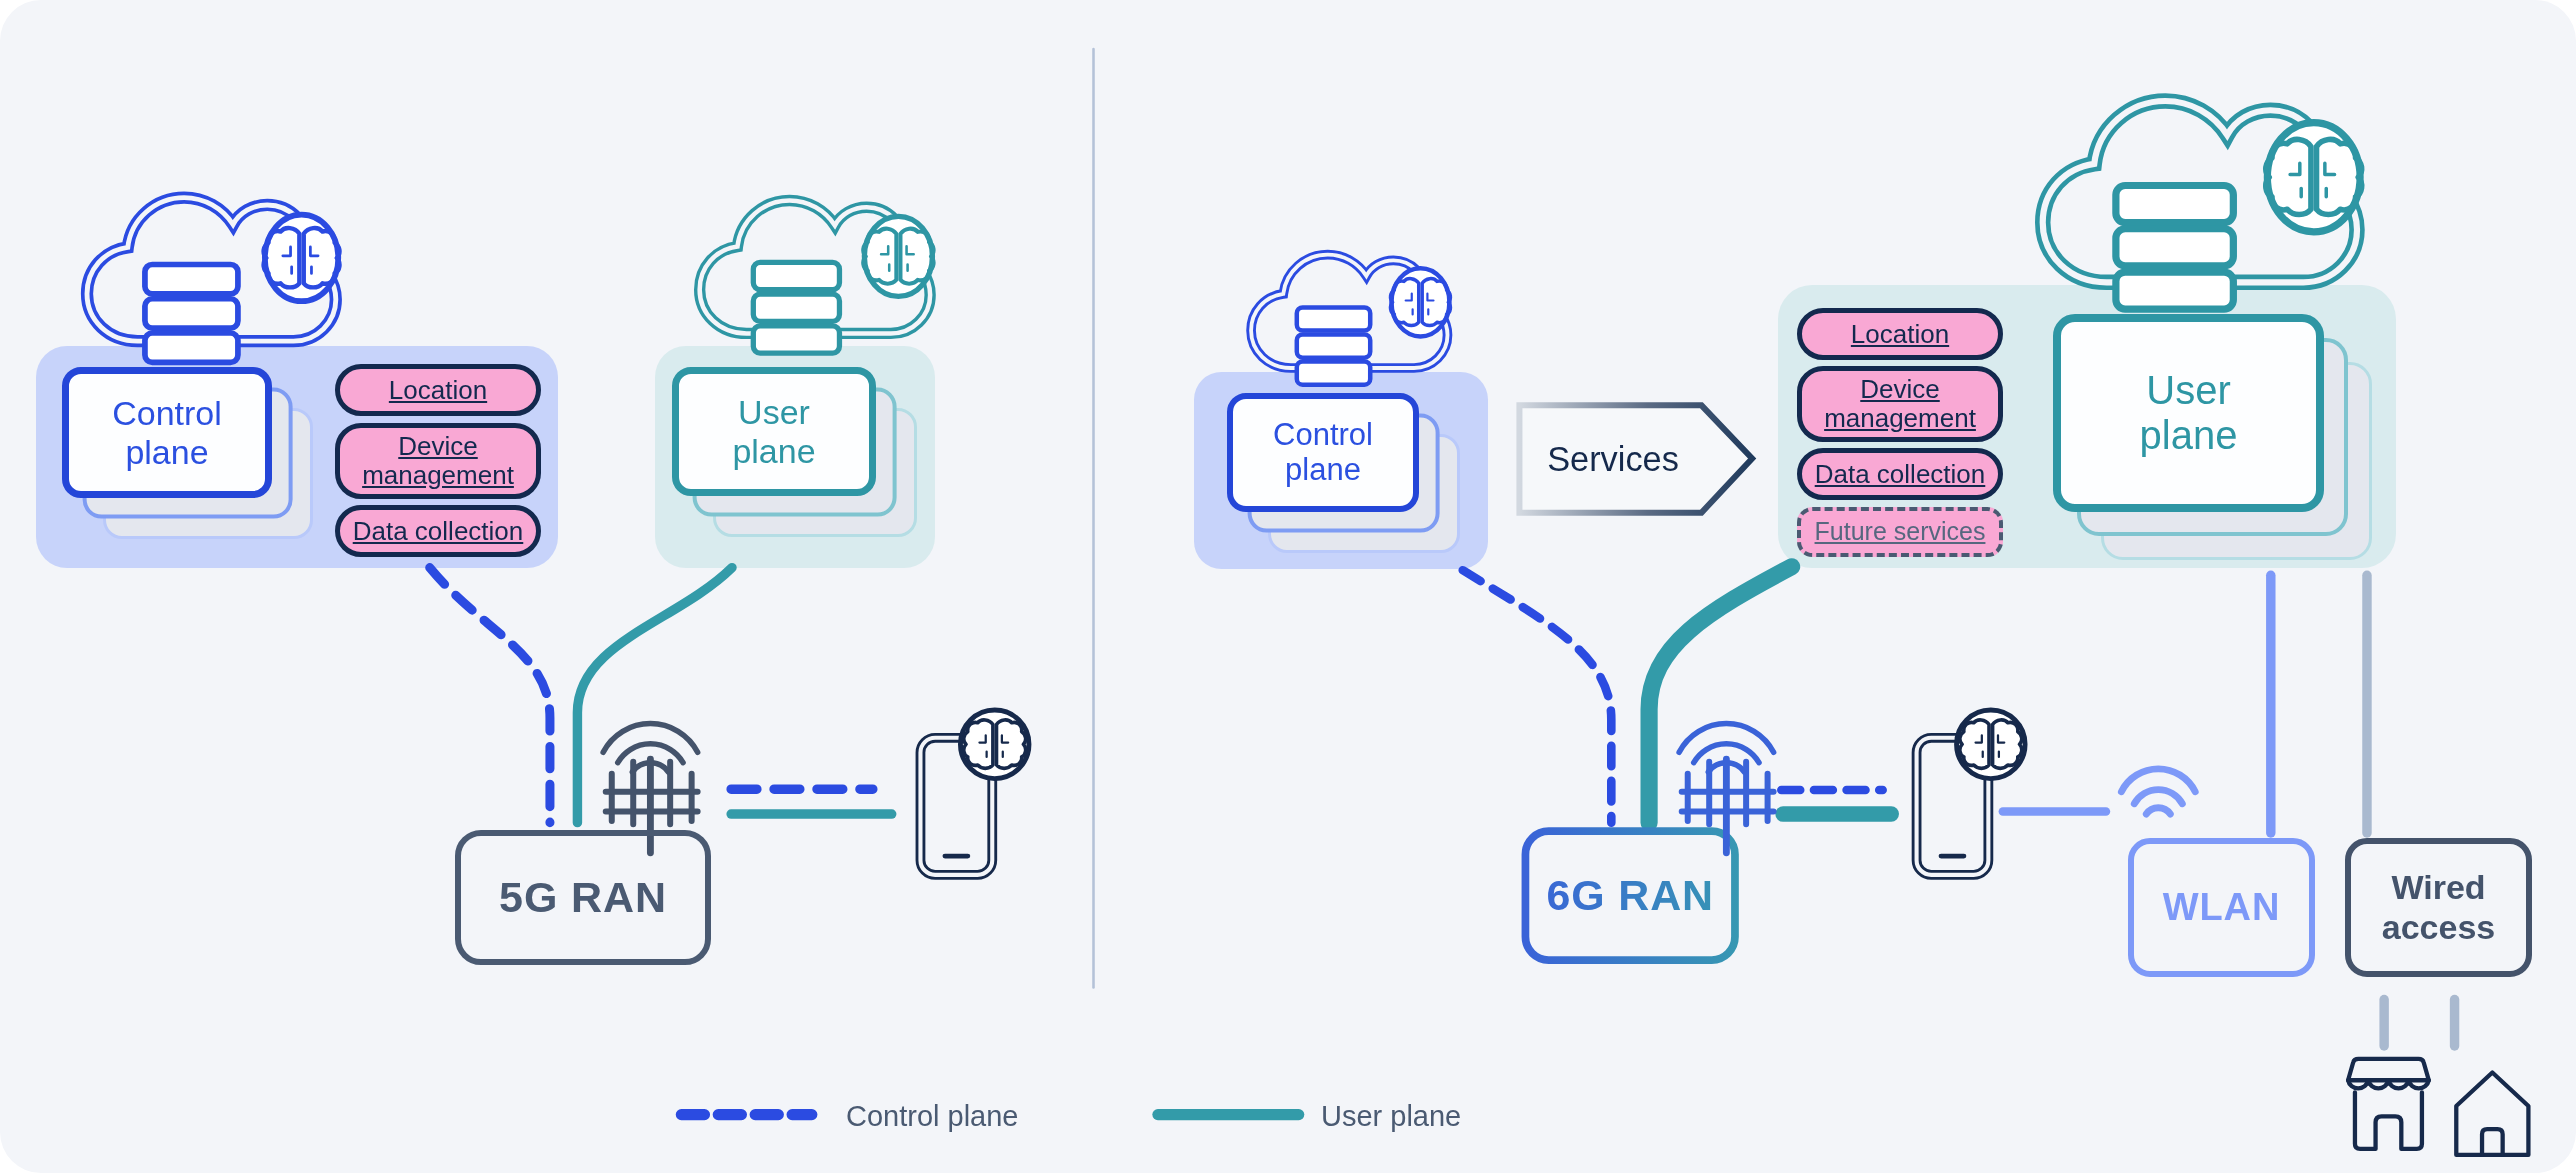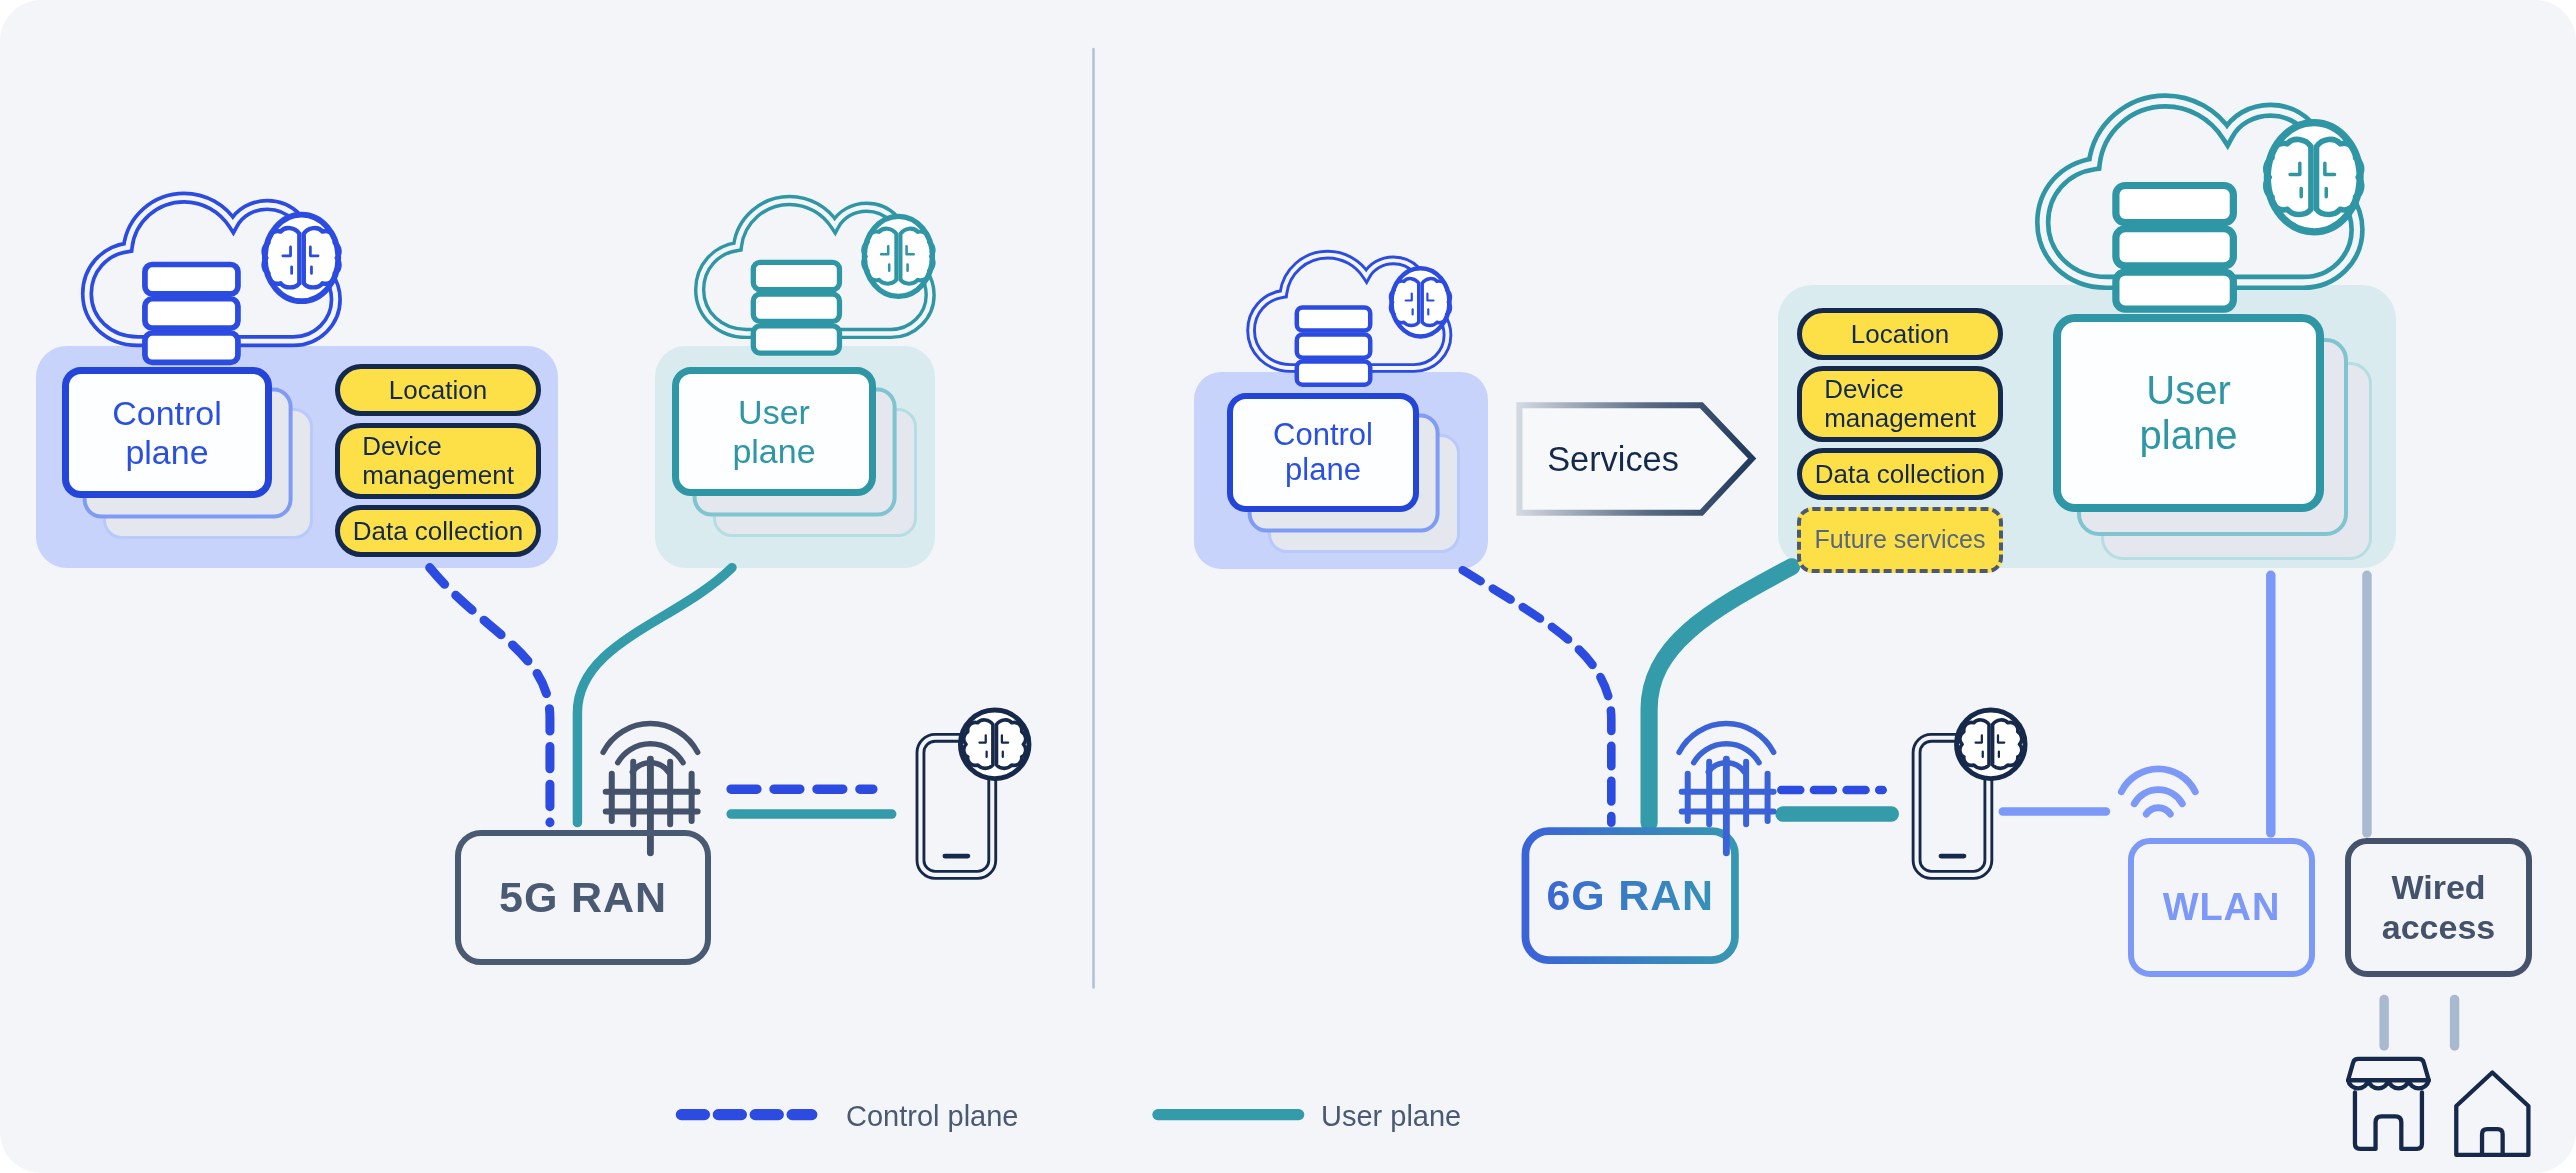--- a/index.html
+++ b/index.html
@@ -24,23 +24,23 @@
   .stack.tealstack .card.mid  { border-color:#7fc4cf; }
   .stack.tealstack .card.front{ border-color:#2e96a4; }
   .stack.big .card.back { transform:translate(48px,48px); border-radius:22px; }
   .stack.big .card.mid  { transform:translate(24px,24px); border-radius:22px; }
   .stack.big .card.front{ border-width:8.6px; border-radius:22px; }
   .stack .lbl { white-space:pre-line; text-align:center; font-weight:500; line-height:1.12; }
   .bluetext { color:#2b50e0; }
   .tealtext { color:#2e96a4; }
 
   .pill { position:absolute; box-sizing:border-box; left:0; width:206px;
-    background:#fde047; border:5.2px solid #13294e; border-radius:26px;
-    display:flex; align-items:center; justify-content:center; text-align:left;
-    color:#13294e; font-size:26px; font-weight:500; line-height:1.1; }
+    background:#f9a8d4; border:5.2px solid #13294e; border-radius:26px;
+    display:flex; align-items:center; justify-content:center; text-align:center;
+    color:#13294e; font-size:26px; font-weight:500; line-height:1.1;text-decoration:underline; }
   .pill.future { border:4.3px dashed #4a5a72; border-radius:15.5px; color:#56677f; font-size:25px; font-weight:400; }
 
   .nodebox { position:absolute; box-sizing:border-box; border-radius:26px;
     display:flex; align-items:center; justify-content:center; text-align:center; font-weight:700; }
   .ranbox  { border:6.9px solid #4a5a72; color:#4a5a72; font-size:43px; letter-spacing:0.9px; }
   .wlanbox { border:6.9px solid #7d99f8; color:#7d99f8; font-size:38px; border-radius:22px; letter-spacing:0.9px; }
   .wiredbox{ border:6.9px solid #44536b; color:#44536b; font-size:34px; border-radius:22px; line-height:1.15; }
 
   .legendlbl { position:absolute; color:#4a5a72; font-size:29px; font-weight:500; }
 </style>
@@ -216,21 +216,21 @@
     <div class="card mid"></div>
     <div class="card front" style="border-width:6.9px;">
       <span class="lbl bluetext" style="font-size:31px;">Control
 plane</span>
     </div>
   </div>
 
   <div class="pill" style="left:1797px; top:308px; height:52px;">Location</div>
   <div class="pill" style="left:1797px; top:366px; height:76px; padding:0 26px;">Device management</div>
   <div class="pill" style="left:1797px; top:448px; height:52px;">Data collection</div>
-  <div class="pill future" style="left:1797px; top:507px; height:66px;">Future services</div>
+  <div class="pill future" style="left:1797px; top:507px; height:50px;">Future services</div>
 
   <div class="stack tealstack big" style="left:2053px; top:314px; width:271px; height:198px;">
     <div class="card back"></div>
     <div class="card mid"></div>
     <div class="card front">
       <span class="lbl tealtext" style="font-size:40px;">User
 plane</span>
     </div>
   </div>
 

